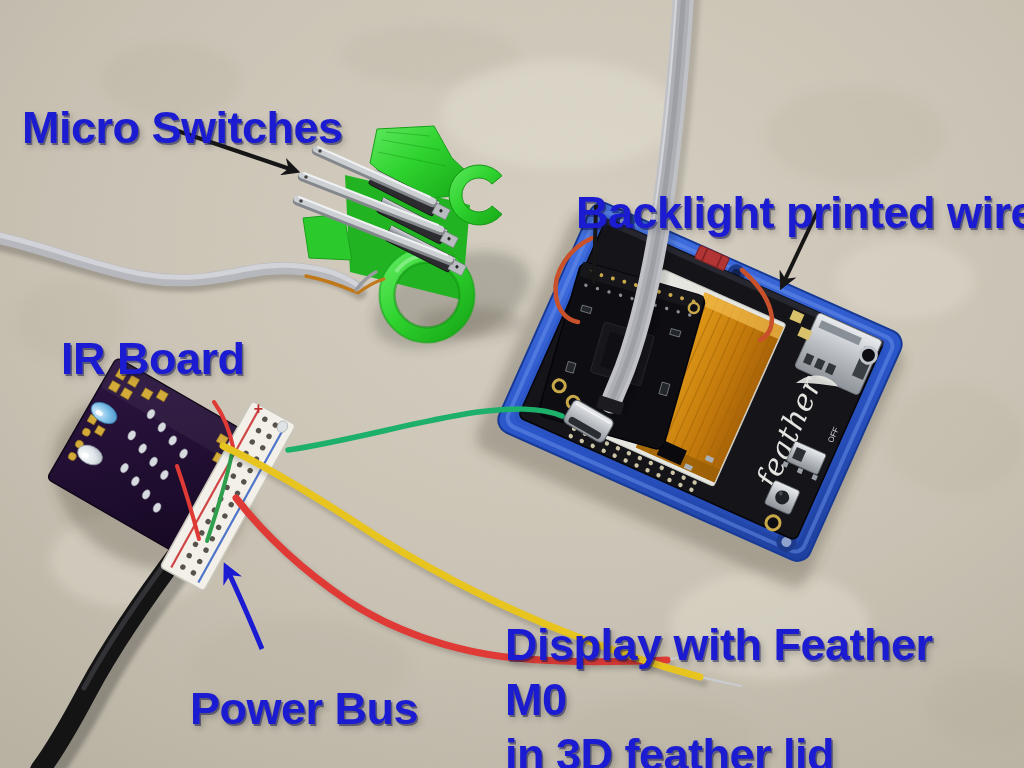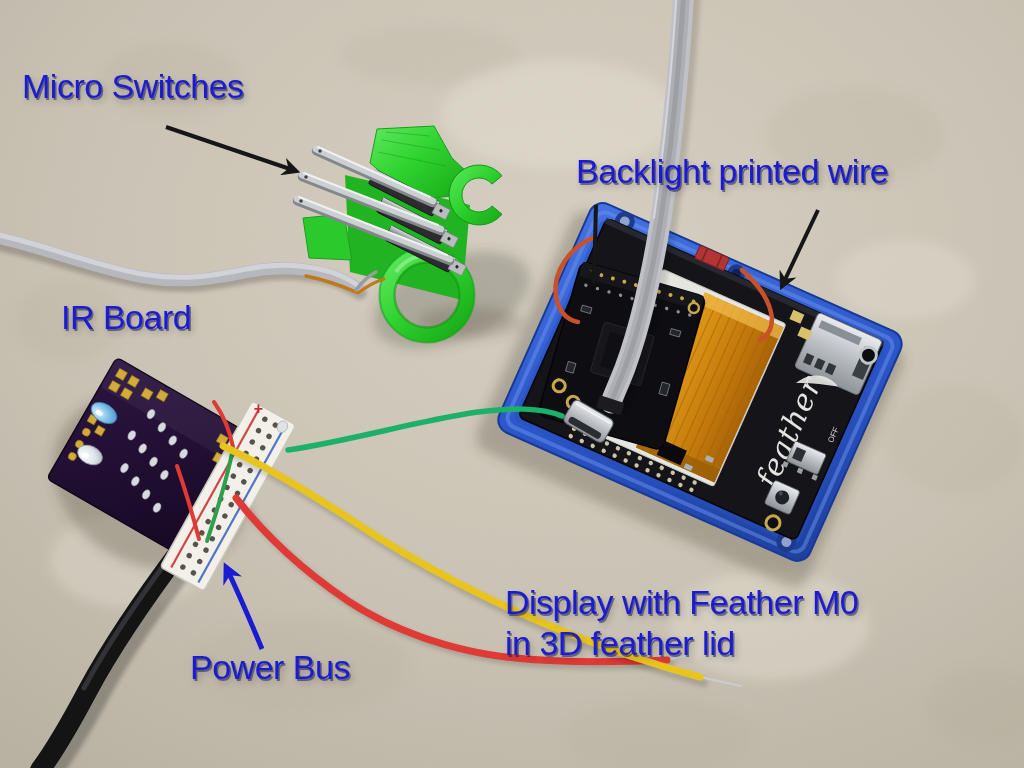--- a/index.html
+++ b/index.html
@@ -1,28 +1,29 @@
 <!DOCTYPE html>
 <html style="--annotation-blue: #1b1bd2; --arrow-black: #161616; --countertop: #d0c9bb; --holder-green: #2fd32f; --lid-blue: #2a55c8; --pcb-black: #141419; --ir-board-purple: #22103a; --power-bus-white: #f2f0e9; --wire-red: #df3a35; --wire-yellow: #e8c41f; --wire-green: #1db06a; --backlight-wire-orange: #c8512b; --ribbon-gray: #c0c1c6; --cable-black: #141414; --metal-silver: #c9ccd0; --flex-orange: #c47a0c;"><head>
 <meta charset="utf-8">
 <style>
   html,body{margin:0;padding:0;background:#888;}
   .stage{position:relative;width:1024px;height:768px;overflow:hidden;font-family:"Liberation Sans",sans-serif;}
   .stage svg{position:absolute;left:0;top:0;}
   .lbl{
     position:absolute;
     font-family:"Liberation Sans",sans-serif;
-    font-weight:normal;
-    font-size:34px;
+    font-weight:bold;
+    font-size:45px;
     line-height:1.0;
     color:var(--annotation-blue,#1b1bd2);
     letter-spacing:-0.5px;
     white-space:nowrap;
     text-shadow:1.5px 1.5px 0 rgba(15,15,80,.5), 3px 4px 6px rgba(40,40,40,.28);
     z-index:5;
+    margin-top:36px;
   }
   .lbl-micro{left:22px;top:69px;}
   .lbl-backlight{left:576px;top:154px;}
   .lbl-ir{left:61px;top:300px;text-align:center;}
   .lbl-power{left:190px;top:650px;}
   .lbl-display{left:505px;top:582px;width:480px;text-align:left;line-height:1.22;white-space:normal;}
   .lbl-display span{display:block;}
   .wire-red{stroke:var(--wire-red,#df3a35);}
   .wire-yellow{stroke:var(--wire-yellow,#e8c41f);}
   .wire-green{stroke:var(--wire-green,#1db06a);}

